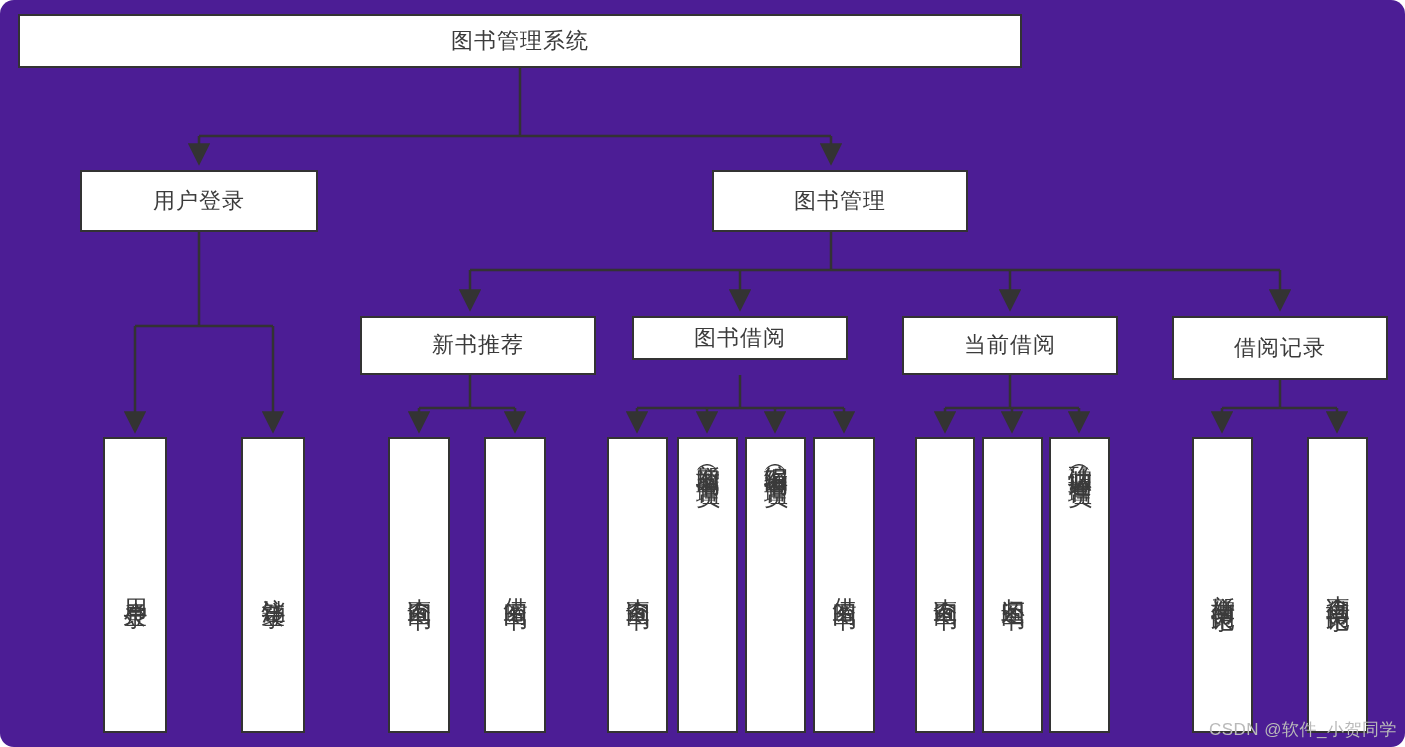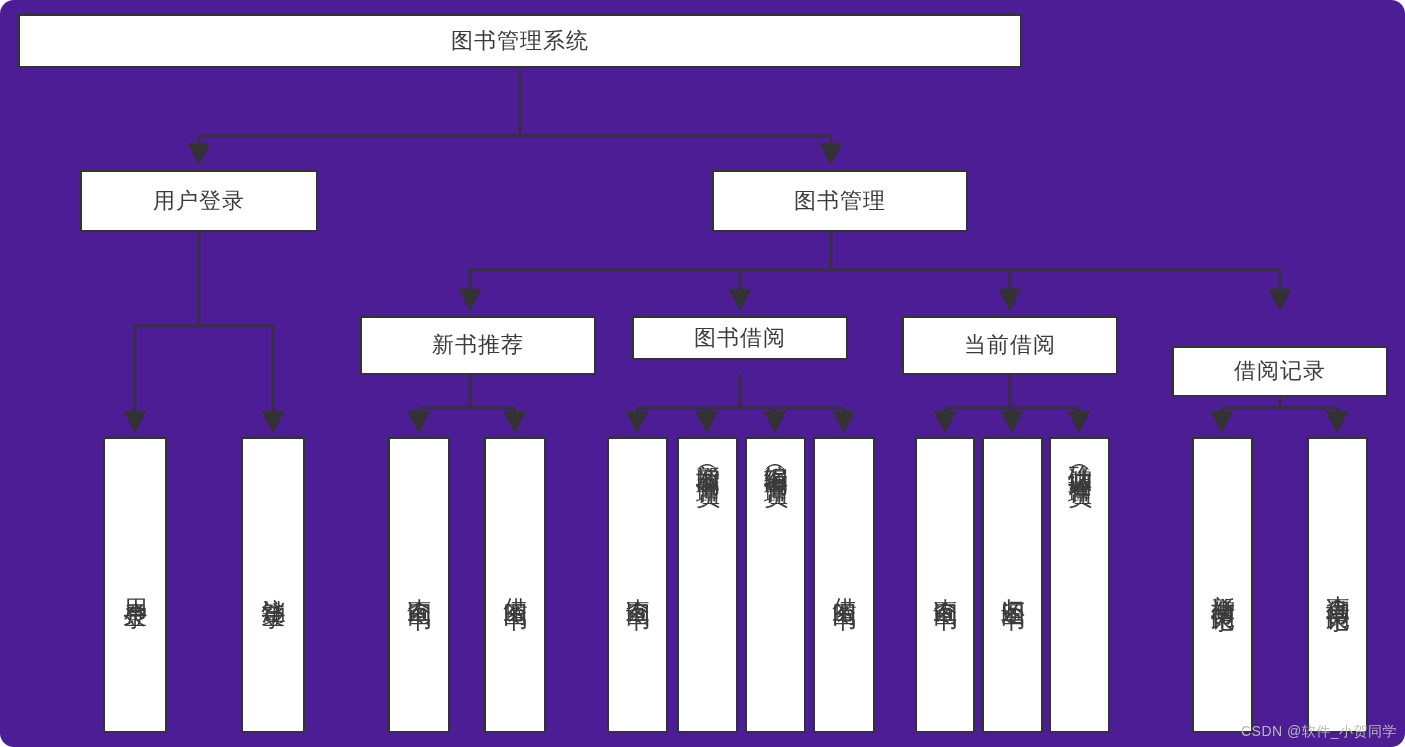--- a/index.html
+++ b/index.html
@@ -61,21 +61,21 @@
     margin: 0 auto;
   }
   .node.vert.center-v {
     align-items: center;
     justify-content: center;
   }
   #watermark {
     position: absolute;
     right: 8px;
     bottom: 6px;
-    font-size: 14px;
+    font-size: 17px;
     color: #b9b9b9;
     letter-spacing: 0.5px;
     white-space: nowrap;
     user-select: none;
   }
 </style>
 </head>
 <body>
 
 <div id="diagram-root">
@@ -144,21 +144,21 @@
 
   <div class="node horiz" style="left:360px; top:316px; width:236px; height:59px;">
     <span>新书推荐</span>
   </div>
   <div class="node horiz" style="left:632px; top:316px; width:216px; height:44px;">
     <span>图书借阅</span>
   </div>
   <div class="node horiz" style="left:902px; top:316px; width:216px; height:59px;">
     <span>当前借阅</span>
   </div>
-  <div class="node horiz" style="left:1172px; top:316px; width:216px; height:51px;margin-top:30px;">
+  <div class="node horiz" style="left:1172px; top:316px; width:216px; height:64px;">
     <span>借阅记录</span>
   </div>
 
   <div class="node vert center-v" style="left:103px; top:437px; width:64px; height:296px;">
     <span class="vtext">用户登录</span>
   </div>
   <div class="node vert center-v" style="left:241px; top:437px; width:64px; height:296px;">
     <span class="vtext">注销登录</span>
   </div>
 

